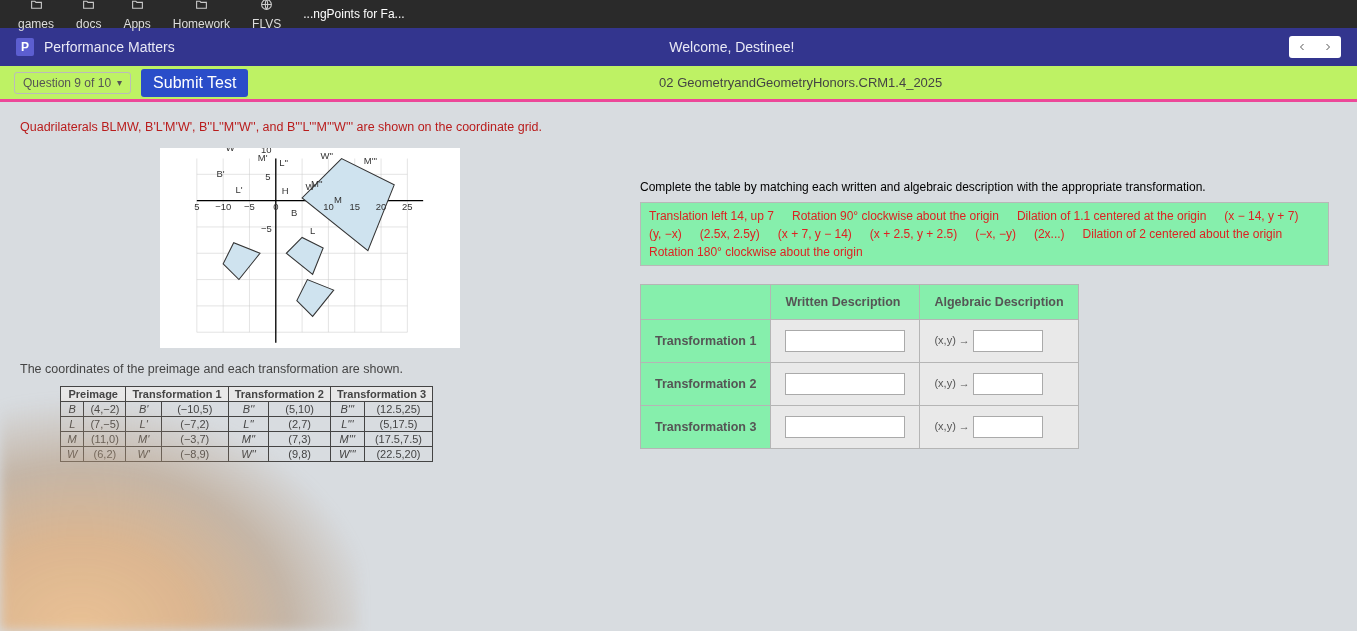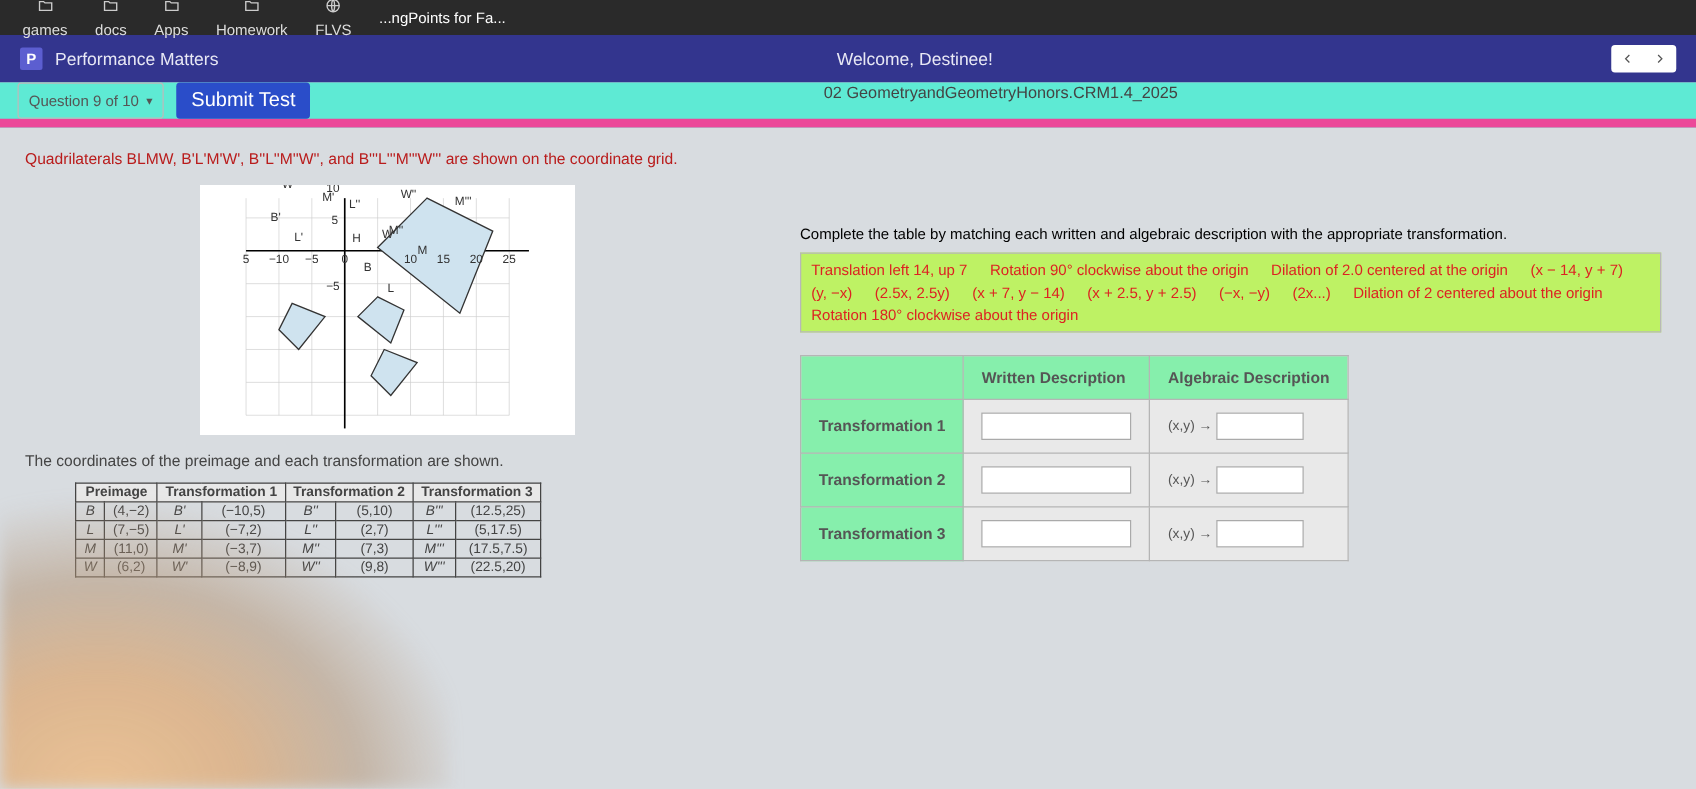--- a/index.html
+++ b/index.html
@@ -6,37 +6,37 @@
 body { width:1357px; height:631px; background:#d8dce0; overflow:hidden; position:relative; }
 .bookmarks { height:28px; background:#2a2a2a; display:flex; align-items:center; padding:0 18px; gap:22px; color:#ddd; font-size:12px; }
 .bookmarks .bm { display:flex; align-items:center; gap:6px; cursor:pointer;flex-direction:column; }
 .bookmarks .ico { width:13px; height:13px; }
 .appbar { height:38px; background:#33358e; display:flex; align-items:center; padding:0 16px; color:#e8e8f5; font-size:14px; justify-content:space-between; }
 .appbar-left { display:flex; align-items:center; gap:10px; }
 .appbar-logo { width:18px; height:18px; background:#5c5ed0; border-radius:2px; display:flex; align-items:center; justify-content:center; color:#fff; font-weight:bold; font-size:12px; }
 .appbar-right { display:flex; align-items:center; gap:14px; }
 .navbtns { display:flex; background:#fff; border-radius:3px; overflow:hidden; }
 .navbtns span { width:26px; height:22px; display:flex; align-items:center; justify-content:center; color:#555; font-size:11px; }
-.subbar { height:36px; background:#5eead4; border-bottom:7px solid #ec4899; display:flex; padding:0 14px; font-size:12px; color:#555; gap:10px; }
+.subbar { height:36px; background:#bef264; border-bottom:3px solid #ec4899; display:flex; align-items:center; padding:0 14px; font-size:12px; color:#555; gap:10px; }
 .subbar-qnum { display:flex; align-items:center; gap:6px; border:1px solid #bbb; padding:3px 8px; border-radius:3px; }
 .subbar-qnum .chev { font-size:10px; }
 .submit { background:#2a4dc9; color:#fff; padding:5px 12px; border-radius:3px; font-size:16px; cursor:pointer; border:none; }
 .subbar-title { flex:1; text-align:center; color:#444; font-size:13px; }
 .content { padding:18px 28px 18px 20px; display:flex; gap:40px; color:#444; font-size:13px; align-items:flex-start; }
 .content-left { width:580px; }
 .content-right { flex:1; padding-top:60px; }
 h2.qtitle { font-size:17px; color:#555; font-weight:bold; margin-bottom:14px; }
 .prompt { font-size:12.5px; color:#b91c1c; margin-bottom:14px; }
 .grid-svg { display:block; margin:0 auto 14px auto; }
 .caption { font-size:12.5px; color:#444; margin:8px 0 10px 0; }
 .coord-table { border-collapse:collapse; font-size:11px; margin-left:40px; }
 .coord-table th, .coord-table td { border:1px solid #444; padding:1px 6px; text-align:center; }
 .coord-table th { background:#e8e8e8; font-weight:bold; }
 .instr { font-size:12px; color:#000000; margin-bottom:8px; }
-.answer-bank { border:1px solid #b8b8b8; background:#bef264; padding:6px 8px; font-size:12px; display:flex; flex-wrap:wrap; gap:4px 18px; margin-bottom:18px; }
+.answer-bank { border:1px solid #b8b8b8; background:#86efac; padding:6px 8px; font-size:12px; display:flex; flex-wrap:wrap; gap:4px 18px; margin-bottom:18px; }
 .bank-item { color:#d22; white-space:nowrap; }
 .drop-table { border-collapse:collapse; font-size:12.5px; background:#e9e9e9; }
 .drop-table th, .drop-table td { border:1px solid #b5b5b5; padding:10px 14px; text-align:left; color:#555; }
 .drop-table th { background:#86efac; font-weight:bold; }
 .dropzone { display:inline-block; width:120px; height:22px; border:1px solid #aaa; background:#fff; vertical-align:middle; }
 .photo-overlay { position:absolute; left:0; bottom:0; width:360px; height:280px;
   background: radial-gradient(ellipse 380px 300px at 80px 280px, rgba(235,190,140,0.9) 0%, rgba(220,175,130,0.85) 30%, rgba(180,150,120,0.55) 55%, rgba(120,100,90,0.0) 78%);
   pointer-events:none;
   filter:blur(6px);
   border-top-right-radius:60% 80%;
@@ -241,21 +241,21 @@
           </tr>
         </tbody>
     </table>
   </div>
 
   <div class="content-right">
     <p class="instr">Complete the table by matching each written and algebraic description with the appropriate transformation.</p>
     <div class="answer-bank" id="bank">
         <span class="bank-item">Translation left 14, up 7</span>
         <span class="bank-item">Rotation 90° clockwise about the origin</span>
-        <span class="bank-item">Dilation of 2.0 centered at the origin</span>
+        <span class="bank-item">Dilation of 1.1 centered at the origin</span>
         <span class="bank-item">(x − 14, y + 7)</span>
         <span class="bank-item">(y, −x)</span>
         <span class="bank-item">(2.5x, 2.5y)</span>
         <span class="bank-item">(x + 7, y − 14)</span>
         <span class="bank-item">(x + 2.5, y + 2.5)</span>
         <span class="bank-item">(−x, −y)</span>
         <span class="bank-item">(2x...)</span>
         <span class="bank-item">Dilation of 2 centered about the origin</span>
         <span class="bank-item">Rotation 180° clockwise about the origin</span>
       </div>

